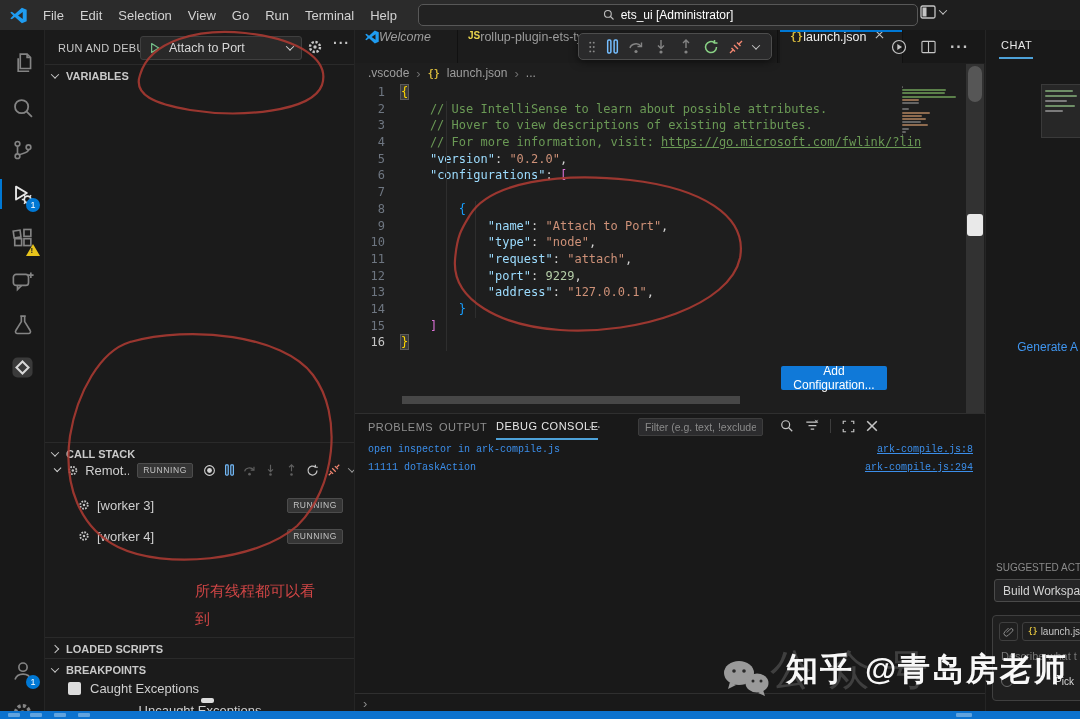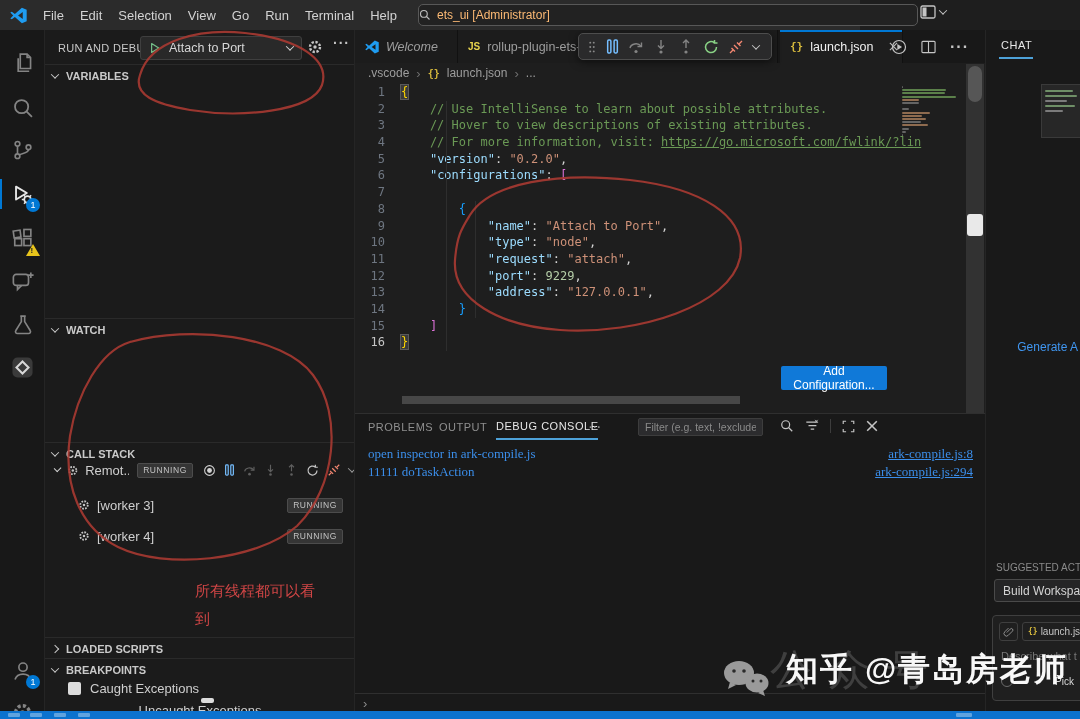--- a/index.html
+++ b/index.html
@@ -6,21 +6,21 @@
 html,body{width:1080px;height:719px;overflow:hidden}
 body{position:relative;background:#1e1e1e;font-family:"Liberation Sans","DejaVu Sans",sans-serif;color:#cccccc;-webkit-font-smoothing:antialiased}
 svg{display:block}
 
 .titlebar{position:absolute;left:0;top:0;width:860px;height:30px;background:#2b2b2b;display:flex;align-items:center;z-index:5}
 .tb-logo{margin:0 8px 0 10px}
 .menus{display:flex;height:100%}
 .menu-item{padding:0 8px;font-size:13px;color:#d2d2d2;display:flex;align-items:center;cursor:default}
 .nav-arrows{display:flex;gap:10px;margin-left:14px;font-size:14px;color:#c8c8c8}
 .nav-arrows .dim{color:#8a8a8a}
-.cmd-center{position:absolute;left:418px;top:4px;width:500px;height:22px;background:#222;border:1px solid #585858;border-radius:5px;display:flex;align-items:center;justify-content:flex-start;gap:6px;font-size:12px;color:#fdba74}
+.cmd-center{position:absolute;left:418px;top:4px;width:500px;height:22px;background:#222;border:1px solid #585858;border-radius:5px;display:flex;align-items:center;justify-content:center;gap:6px;font-size:12px;color:#ffffff}
 .layout-btn{position:absolute;left:920px;top:5px;display:flex;align-items:center;gap:4px;color:#c5c5c5}
 
 .activitybar{position:absolute;left:0;top:30px;width:45px;height:681px;background:#181818;border-right:1px solid #252525;z-index:4}
 .ab-item{position:absolute;left:0;width:45px;height:38px;display:flex;align-items:center;justify-content:center;color:#848484}
 .ab-item.active{color:#e7e7e7}
 .ab-item.active:before{content:"";position:absolute;left:0;top:4px;bottom:4px;width:2px;background:var(--accent)}
 .badge{position:absolute;right:5px;bottom:1px;min-width:14px;height:14px;border-radius:8px;background:#0078d4;color:#fff;font-size:9px;display:flex;align-items:center;justify-content:center;padding:0 3px}
 .warn-badge{position:absolute;right:5px;bottom:1px;width:0;height:0;border-left:7px solid transparent;border-right:7px solid transparent;border-bottom:12px solid #e8c41c}
 .warn-badge:after{content:"!";position:absolute;left:-2.5px;top:2px;font-size:8px;color:#222;font-weight:bold}
 
@@ -36,21 +36,21 @@
 .cs-tools{display:flex;align-items:center;gap:8px;margin-left:10px;color:#cfcfcf}
 .dimtool{color:#5f5f5f}
 .chk{width:13px;height:13px;background:#dcdcdc;border-radius:2px;margin:0 9px 0 23px}
 .cv{display:inline-block;width:6px;height:6px;border-right:1.4px solid currentColor;border-bottom:1.4px solid currentColor}
 .cv-d{transform:rotate(45deg) translate(-1px,-1px)}
 .cv-r{transform:rotate(-45deg)}
 .dots3{letter-spacing:1px;font-weight:bold}
 
 .editor{position:absolute;left:355px;top:30px;width:630px;height:681px;background:#1e1e1e;overflow:hidden}
 .tabbar{position:absolute;left:0;top:0;width:630px;height:33px;background:#181818;display:flex}
-.tab{height:33px;display:flex;align-items:center;gap:7px;padding:8px 10px;background:#1c1c1c;border-right:1px solid #111;font-size:12.5px;color:#9d9d9d;position:relative}
+.tab{height:33px;display:flex;padding:0 10px;background:#1c1c1c;border-right:1px solid #111;font-size:12.5px;color:#9d9d9d;position:relative}
 .tab.active{background:#1e1e1e;color:#f0f0f0}
 .tab.active:before{content:"";position:absolute;left:0;right:0;top:0;height:1.5px;background:var(--accent)}
 .tab .x{margin-left:8px;color:#bdbdbd}
 .js-badge{color:#e8d44d;font-size:10px;font-weight:bold}
 .brace-ic{color:#d7ba3d;font-family:"DejaVu Sans Mono",monospace;font-size:11px;font-weight:bold}
 .ed-actions{position:absolute;right:16px;top:0;height:33px;display:flex;align-items:center;gap:14px;color:#c5c5c5}
 .dbg-toolbar{position:absolute;left:223px;top:3px;width:194px;height:27px;background:#2a2a2b;border:1px solid #4d4d4d;border-radius:5px;box-shadow:0 2px 8px rgba(0,0,0,.5);display:flex;align-items:center;gap:9px;padding:0 8px;z-index:6}
 .tab-frag{position:absolute;left:400px;top:9px;font-size:12.5px;color:#9d9d9d;z-index:2}
 .breadcrumb{position:absolute;left:0;top:33px;width:630px;height:20px;display:flex;align-items:center;gap:7px;padding-left:13px;font-size:12px;color:#9d9d9d}
 .bc-sep{color:#6e6e6e;font-size:13px}
@@ -71,21 +71,21 @@
 .sash{position:absolute;left:612px;top:184px;width:16px;height:22px;background:#e9e9e9;border-radius:3px}
 .add-cfg{position:absolute;left:426px;top:336px;width:106px;height:24px;background:var(--button-blue);color:#fff;font-size:12px;border:none;border-radius:2px;display:flex;align-items:center;justify-content:center}
 .hscroll{position:absolute;left:47px;top:366px;width:338px;height:8px;background:#474747}
 
 .panel{position:absolute;left:0;top:383px;width:630px;height:298px;background:#191919;border-top:1px solid #2f2f2f}
 .ptab{position:absolute;top:0;height:26px;display:flex;align-items:center;font-size:11px;letter-spacing:.5px;color:#8f8f8f}
 .ptab.active{color:#e7e7e7;border-bottom:2px solid #4da1d8}
 .pfilter{position:absolute;left:283px;top:4px;width:125px;height:18px;background:#2c2c2e;border:1px solid #3d3d3d;border-radius:2px;color:#c9c9c9;font-size:10.5px;padding:0 6px;outline:none}
 .pfilter::placeholder{color:#8a8a8a}
 .picons{position:absolute;left:425px;top:5px;display:flex;align-items:center;gap:11px;color:#c5c5c5}
-.console-row{position:absolute;left:0;width:630px;height:18px;display:flex;align-items:flex-end;font-family:Liberation Serif, serif;font-size:13px;color:var(--console-link)}
+.console-row{position:absolute;left:0;width:630px;height:18px;display:flex;align-items:flex-start;font-family:Liberation Mono, monospace;font-size:10px;color:var(--console-link)}
 .console-row .txt{margin-left:13px}
 .console-row .lnk{margin-left:auto;margin-right:12px;text-decoration:underline}
 .repl{position:absolute;left:0;top:279px;width:630px;height:19px;border-top:1px solid #2f2f2f;display:flex;align-items:center}
 .repl .gt{margin-left:8px;color:#8a8a8a;font-size:13px}
 
 .chat{position:absolute;left:985px;top:30px;width:95px;height:681px;background:#191919;border-left:1px solid #252525;overflow:hidden}
 .chat-tab{position:absolute;left:15px;top:9px;font-size:11px;letter-spacing:.5px;color:#e7e7e7}
 .chat-tab-ul{position:absolute;left:13px;top:27px;width:34px;height:2px;background:#4da1d8}
 .thumb{position:absolute;left:55px;top:54px;width:40px;height:54px;background:#272727;border:1px solid #3a3a3a}
 .thumb i{position:absolute;left:3px;height:2px;border-radius:1px;background:rgba(130,170,120,.8)}
@@ -235,24 +235,20 @@
         <circle cx="8" cy="8" r="1.7" fill="currentColor"></circle>
       </svg>
   </span>
   <span class="sb-dots dots3">···</span>
 
   <div class="section-h" style="top:34px">
     <span class="cv cv-d"></span>
     <span>VARIABLES</span>
   </div>
 
-  <div class="section-h" style="top:288px">
-    <span class="cv cv-d"></span>
-    <span>WATCH</span>
-  </div>
 
   <div class="section-h" style="top:412px">
     <span class="cv cv-d"></span>
     <span>CALL STACK</span>
   </div>
 
   <div class="row" style="top:430px">
     <span class="cv cv-d" style="margin:0 7px 0 10px"></span>
     <svg width="13" height="13" viewBox="0 0 16 16" style="margin-right:6px">
         <circle cx="8" cy="8" r="5" fill="none" stroke="#c5c5c5" stroke-width="2.4" stroke-dasharray="2.3 1.6"></circle>

